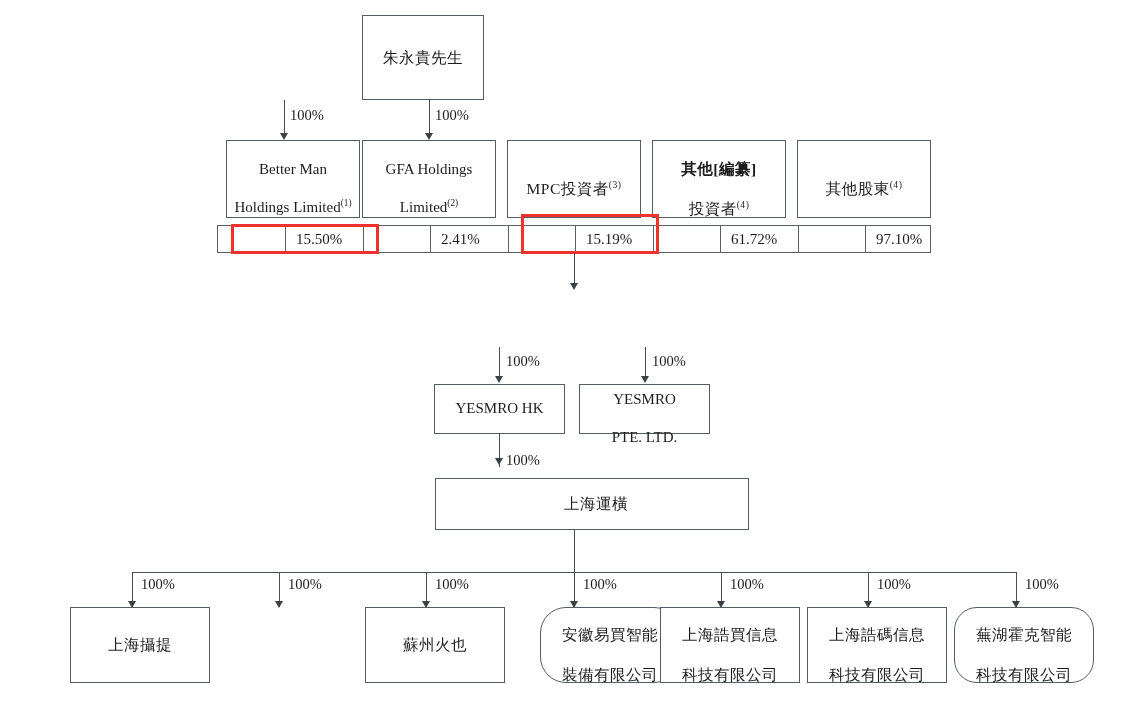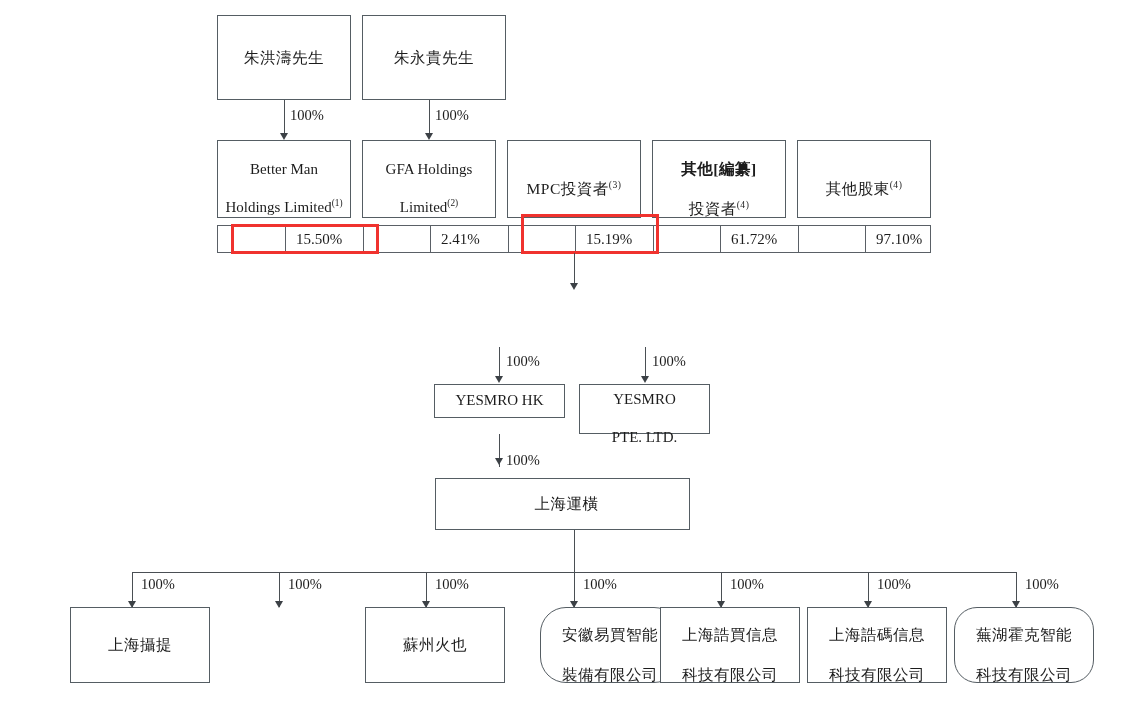--- a/index.html
+++ b/index.html
@@ -92,36 +92,33 @@
     border: 3px solid #f0322e;
     background: transparent;
     pointer-events: none;
   }
 </style>
 </head>
 <body>
 
 <div id="chart-root">
 
-  <div class="node cjk" style="left:217px; top:15px; width:134px; height:85px;">
-    <span class="label">朱洪濤先生</span>
-  </div>
-  <div class="node cjk" style="left:362px; top:15px; width:144px; height:85px;">
+  <div class="node cjk" style="left:362px; top:15px; width:122px; height:85px;">
     <span class="label">朱永貴先生</span>
   </div>
 
   <div class="vline" style="left:284px; top:100px; height:36px;"></div>
   <div class="arrow" style="left:279.5px; top:133px;"></div>
   <div class="pct" style="left:290px; top:107px;">100%</div>
 
   <div class="vline" style="left:429px; top:100px; height:36px;"></div>
   <div class="arrow" style="left:424.5px; top:133px;"></div>
   <div class="pct" style="left:435px; top:107px;">100%</div>
 
-  <div class="node latin" style="left:217px; top:140px; width:134px; height:78px;">
+  <div class="node latin" style="left:226px; top:140px; width:134px; height:78px;">
     <span class="label">
       <span>Better Man</span><br>
       <span>Holdings Limited</span><sup>(1)</sup>
     </span>
   </div>
 
   <div class="node latin" style="left:362px; top:140px; width:134px; height:78px;">
     <span class="label">
       <span>GFA Holdings</span><br>
       <span>Limited</span><sup>(2)</sup>
@@ -173,35 +170,35 @@
 
 
   <div class="vline" style="left:499px; top:347px; height:32px;"></div>
   <div class="arrow" style="left:494.5px; top:376px;"></div>
   <div class="pct" style="left:506px; top:353px;">100%</div>
 
   <div class="vline" style="left:645px; top:347px; height:32px;"></div>
   <div class="arrow" style="left:640.5px; top:376px;"></div>
   <div class="pct" style="left:652px; top:353px;">100%</div>
 
-  <div class="node latin" style="left:434px; top:384px; width:131px; height:34px;">
+  <div class="node latin" style="left:434px; top:384px; width:131px; height:50px;">
     <span class="label">YESMRO HK</span>
   </div>
   <div class="node latin" style="left:579px; top:384px; width:131px; height:50px;">
     <span class="label">
       <span>YESMRO</span><br>
       <span>PTE. LTD.</span>
     </span>
   </div>
 
   <div class="vline" style="left:499px; top:434px; height:33px;"></div>
   <div class="arrow" style="left:494.5px; top:458px;"></div>
   <div class="pct" style="left:506px; top:452px;">100%</div>
 
-  <div class="node cjk" style="left:435px; top:478px; width:255px; height:52px;padding-left:12px;">
+  <div class="node cjk" style="left:435px; top:478px; width:314px; height:52px;padding-left:12px;">
     <span class="label">上海運橫</span>
   </div>
 
   <div class="vline" style="left:574px; top:530px; height:42px;"></div>
 
   <div class="hline" style="left:132px; top:572px; width:885px;"></div>
 
   <div class="vline" style="left:132px; top:572px; height:35px;"></div>
   <div class="arrow" style="left:127.5px; top:601px;"></div>
   <div class="pct" style="left:141px; top:576px;">100%</div>

